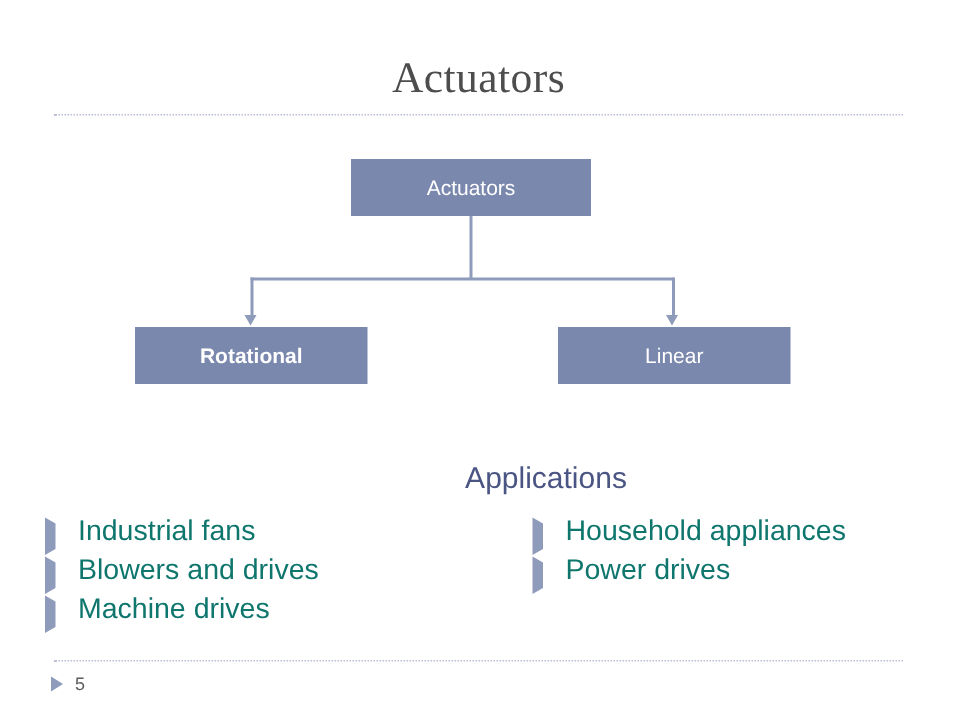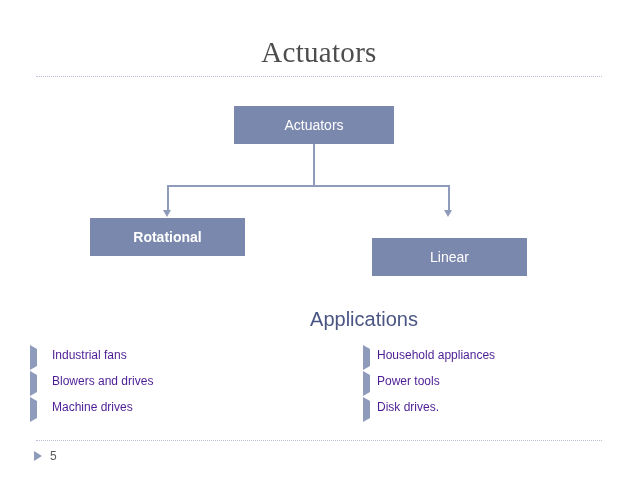--- a/index.html
+++ b/index.html
@@ -61,21 +61,20 @@
     top: 218px;
     width: 155px;
     height: 38px;
     font-weight: bold;
   }
   .node-right {
     left: 372px;
     top: 218px;
     width: 155px;
     height: 38px;
-    margin-top: 20px;
   }
   .conn {
     position: absolute;
     background: #8f9bbb;
   }
   
   .conn-v-root {
     left: 313px;
     top: 144px;
     width: 1.5px;
@@ -123,41 +122,41 @@
     font-size: 20px;
     color: #4a5583;
     padding-left: 45px;
   }
   
   .col {
     position: absolute;
     top: 344px;
   }
   .col-left { left: 30px; width: 300px; }
-  .col-right { left: 355px; width: 270px; text-align: center; }
+  .col-right { left: 355px; width: 270px; }
   .bullet-row {
     display: flex;
     align-items: flex-start;
     height: 26px;
   }
   .bullet-mark {
     width: 22px;
     flex: 0 0 22px;
     padding-top: 5px;
   }
   .tri {
     width: 0;
     height: 0;
     border-top: 4.5px solid transparent;
     border-bottom: 4.5px solid transparent;
     border-left: 7px solid #8f9bbb;
   }
   .bullet-text {
-    font-size: 12px;
-    color: #4c1d95;
+    font-size: 19px;
+    color: #0f766e;
     line-height: 22px;
   }
   
   .footer-rule {
     position: absolute;
     top: 440px;
     left: 36px;
     width: 566px;
     height: 0;
     border-top: 1px dotted #b9c0d4;
@@ -223,25 +222,21 @@
     </div>
   </div>
 
   <div class="col col-right">
     <div class="bullet-row">
       <span class="bullet-mark"><span class="tri"></span></span>
       <span class="bullet-text">Household appliances</span>
     </div>
     <div class="bullet-row">
       <span class="bullet-mark"><span class="tri"></span></span>
-      <span class="bullet-text">Power tools</span>
-    </div>
-    <div class="bullet-row">
-      <span class="bullet-mark"><span class="tri"></span></span>
-      <span class="bullet-text">Disk drives.</span>
+      <span class="bullet-text">Power drives</span>
     </div>
   </div>
 
   <div class="footer-rule"></div>
   <div class="footer-mark"></div>
   <div class="footer-num">5</div>
 
 </div>
 
 </body></html>

